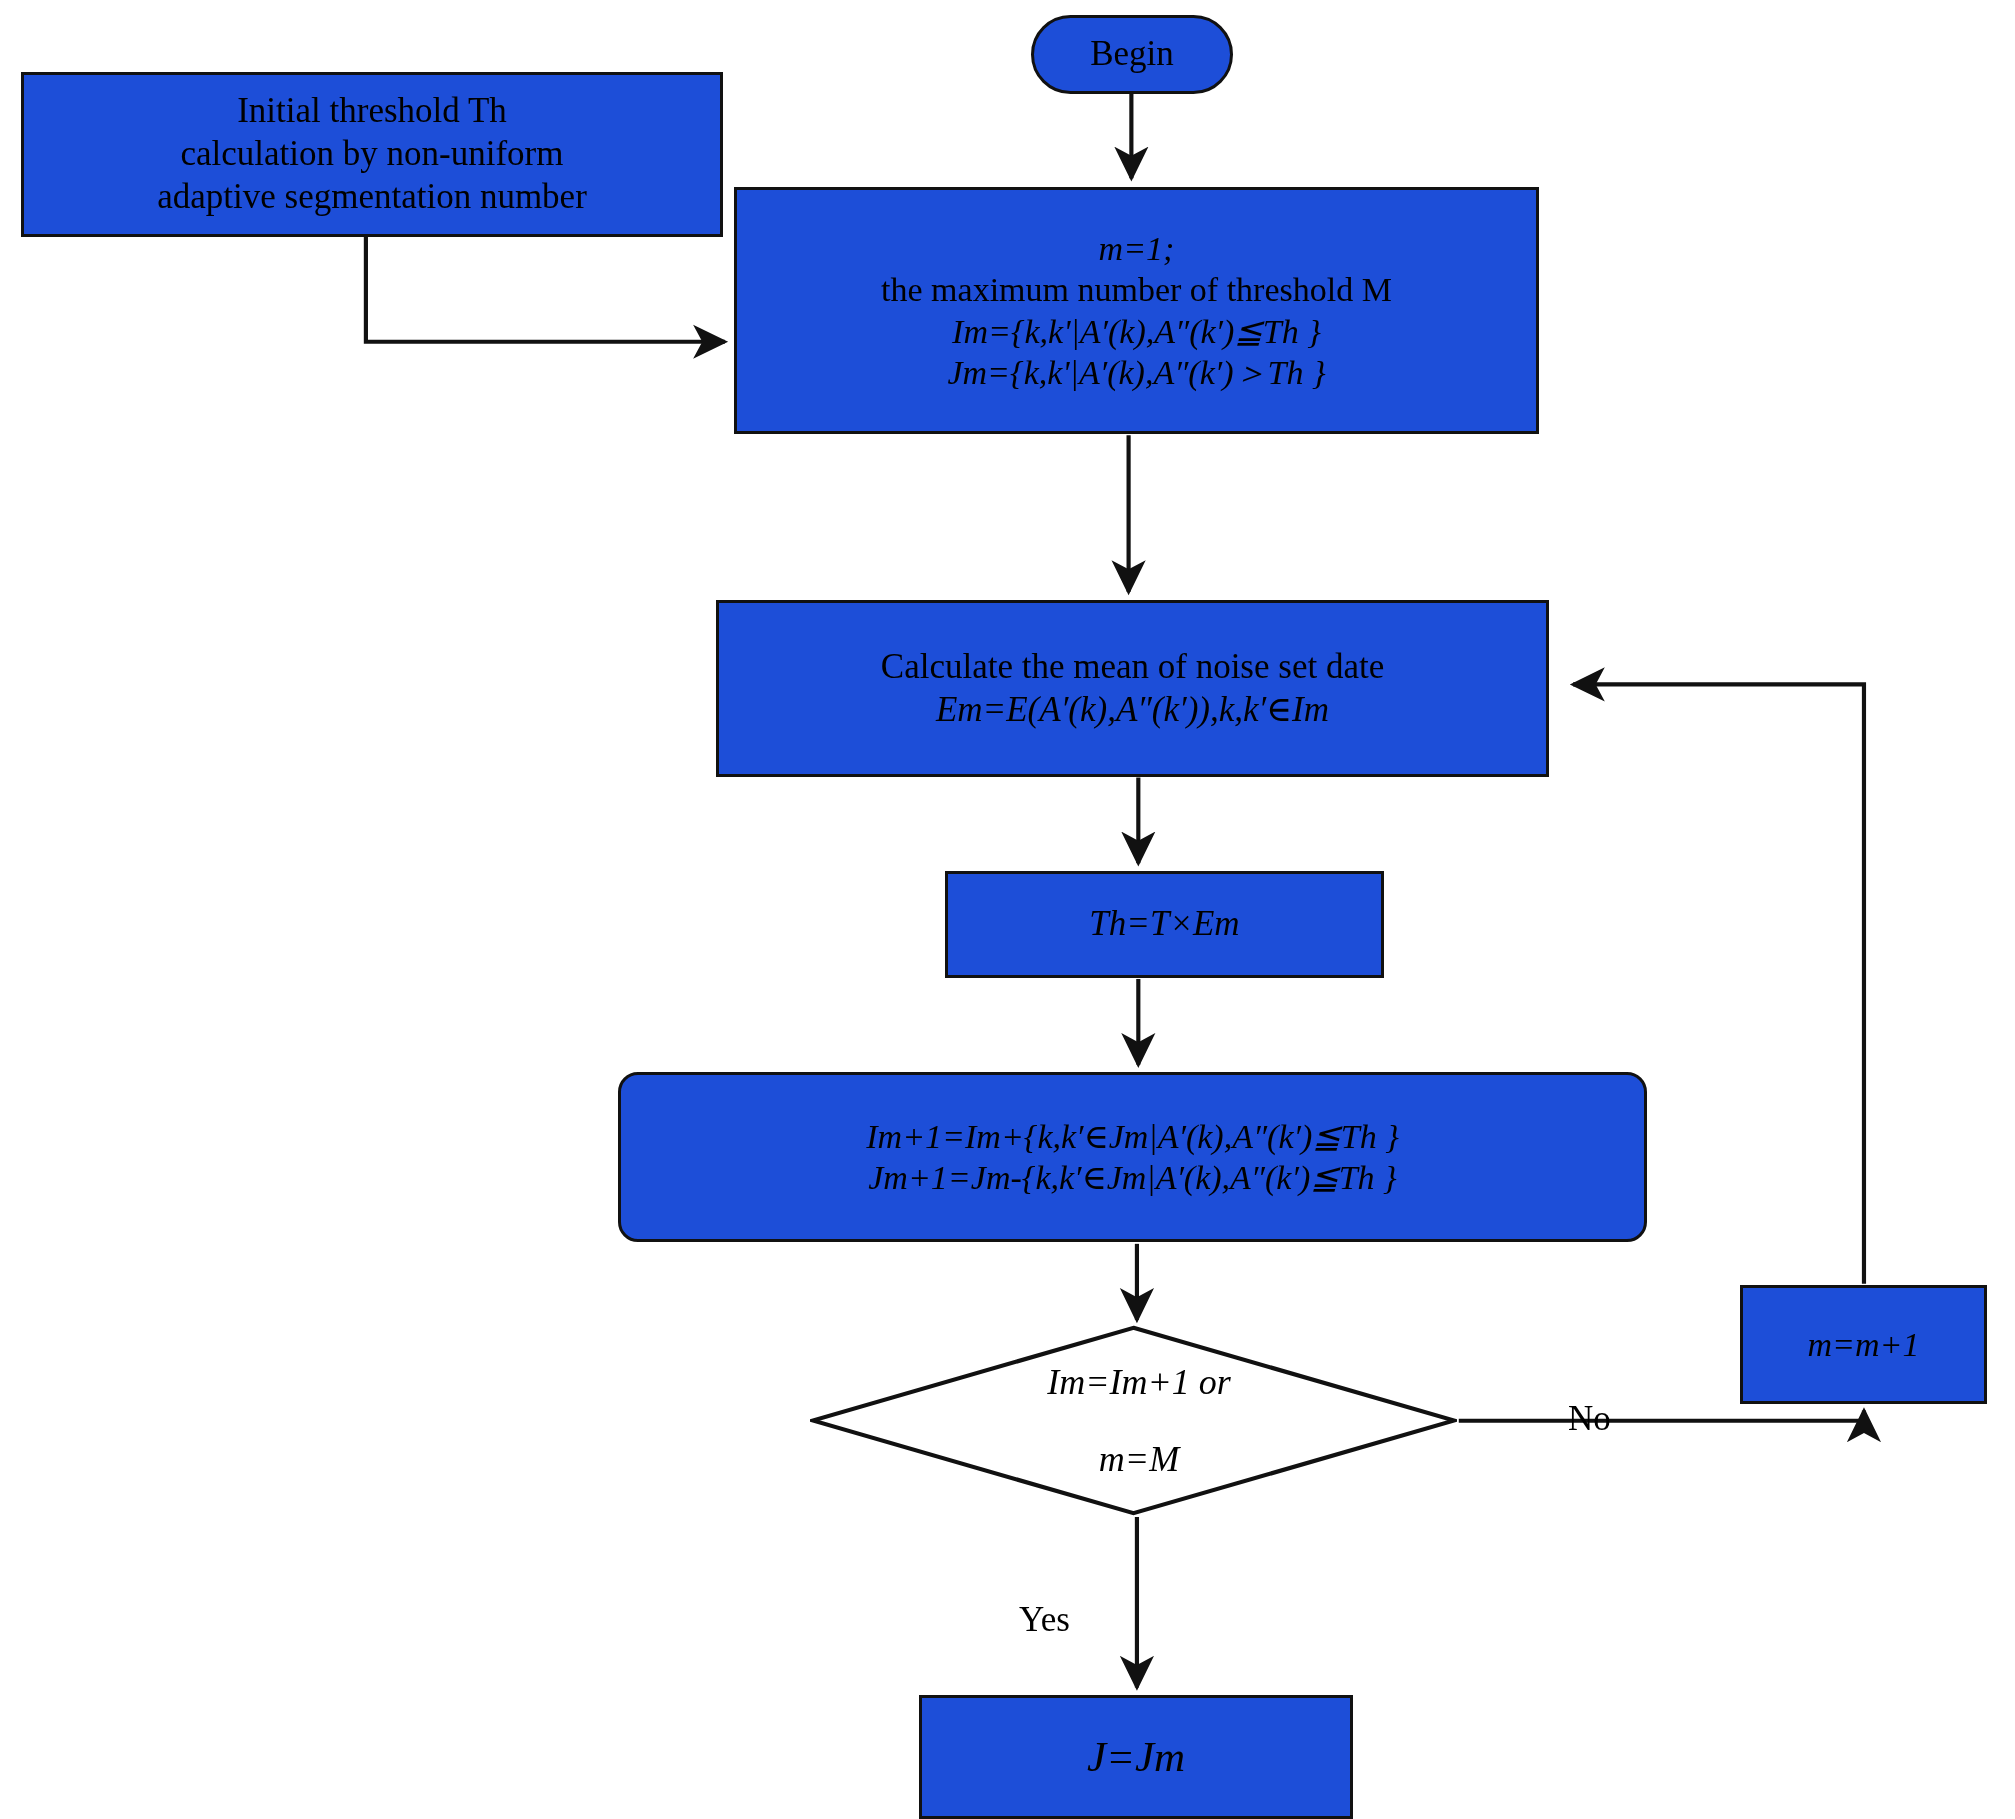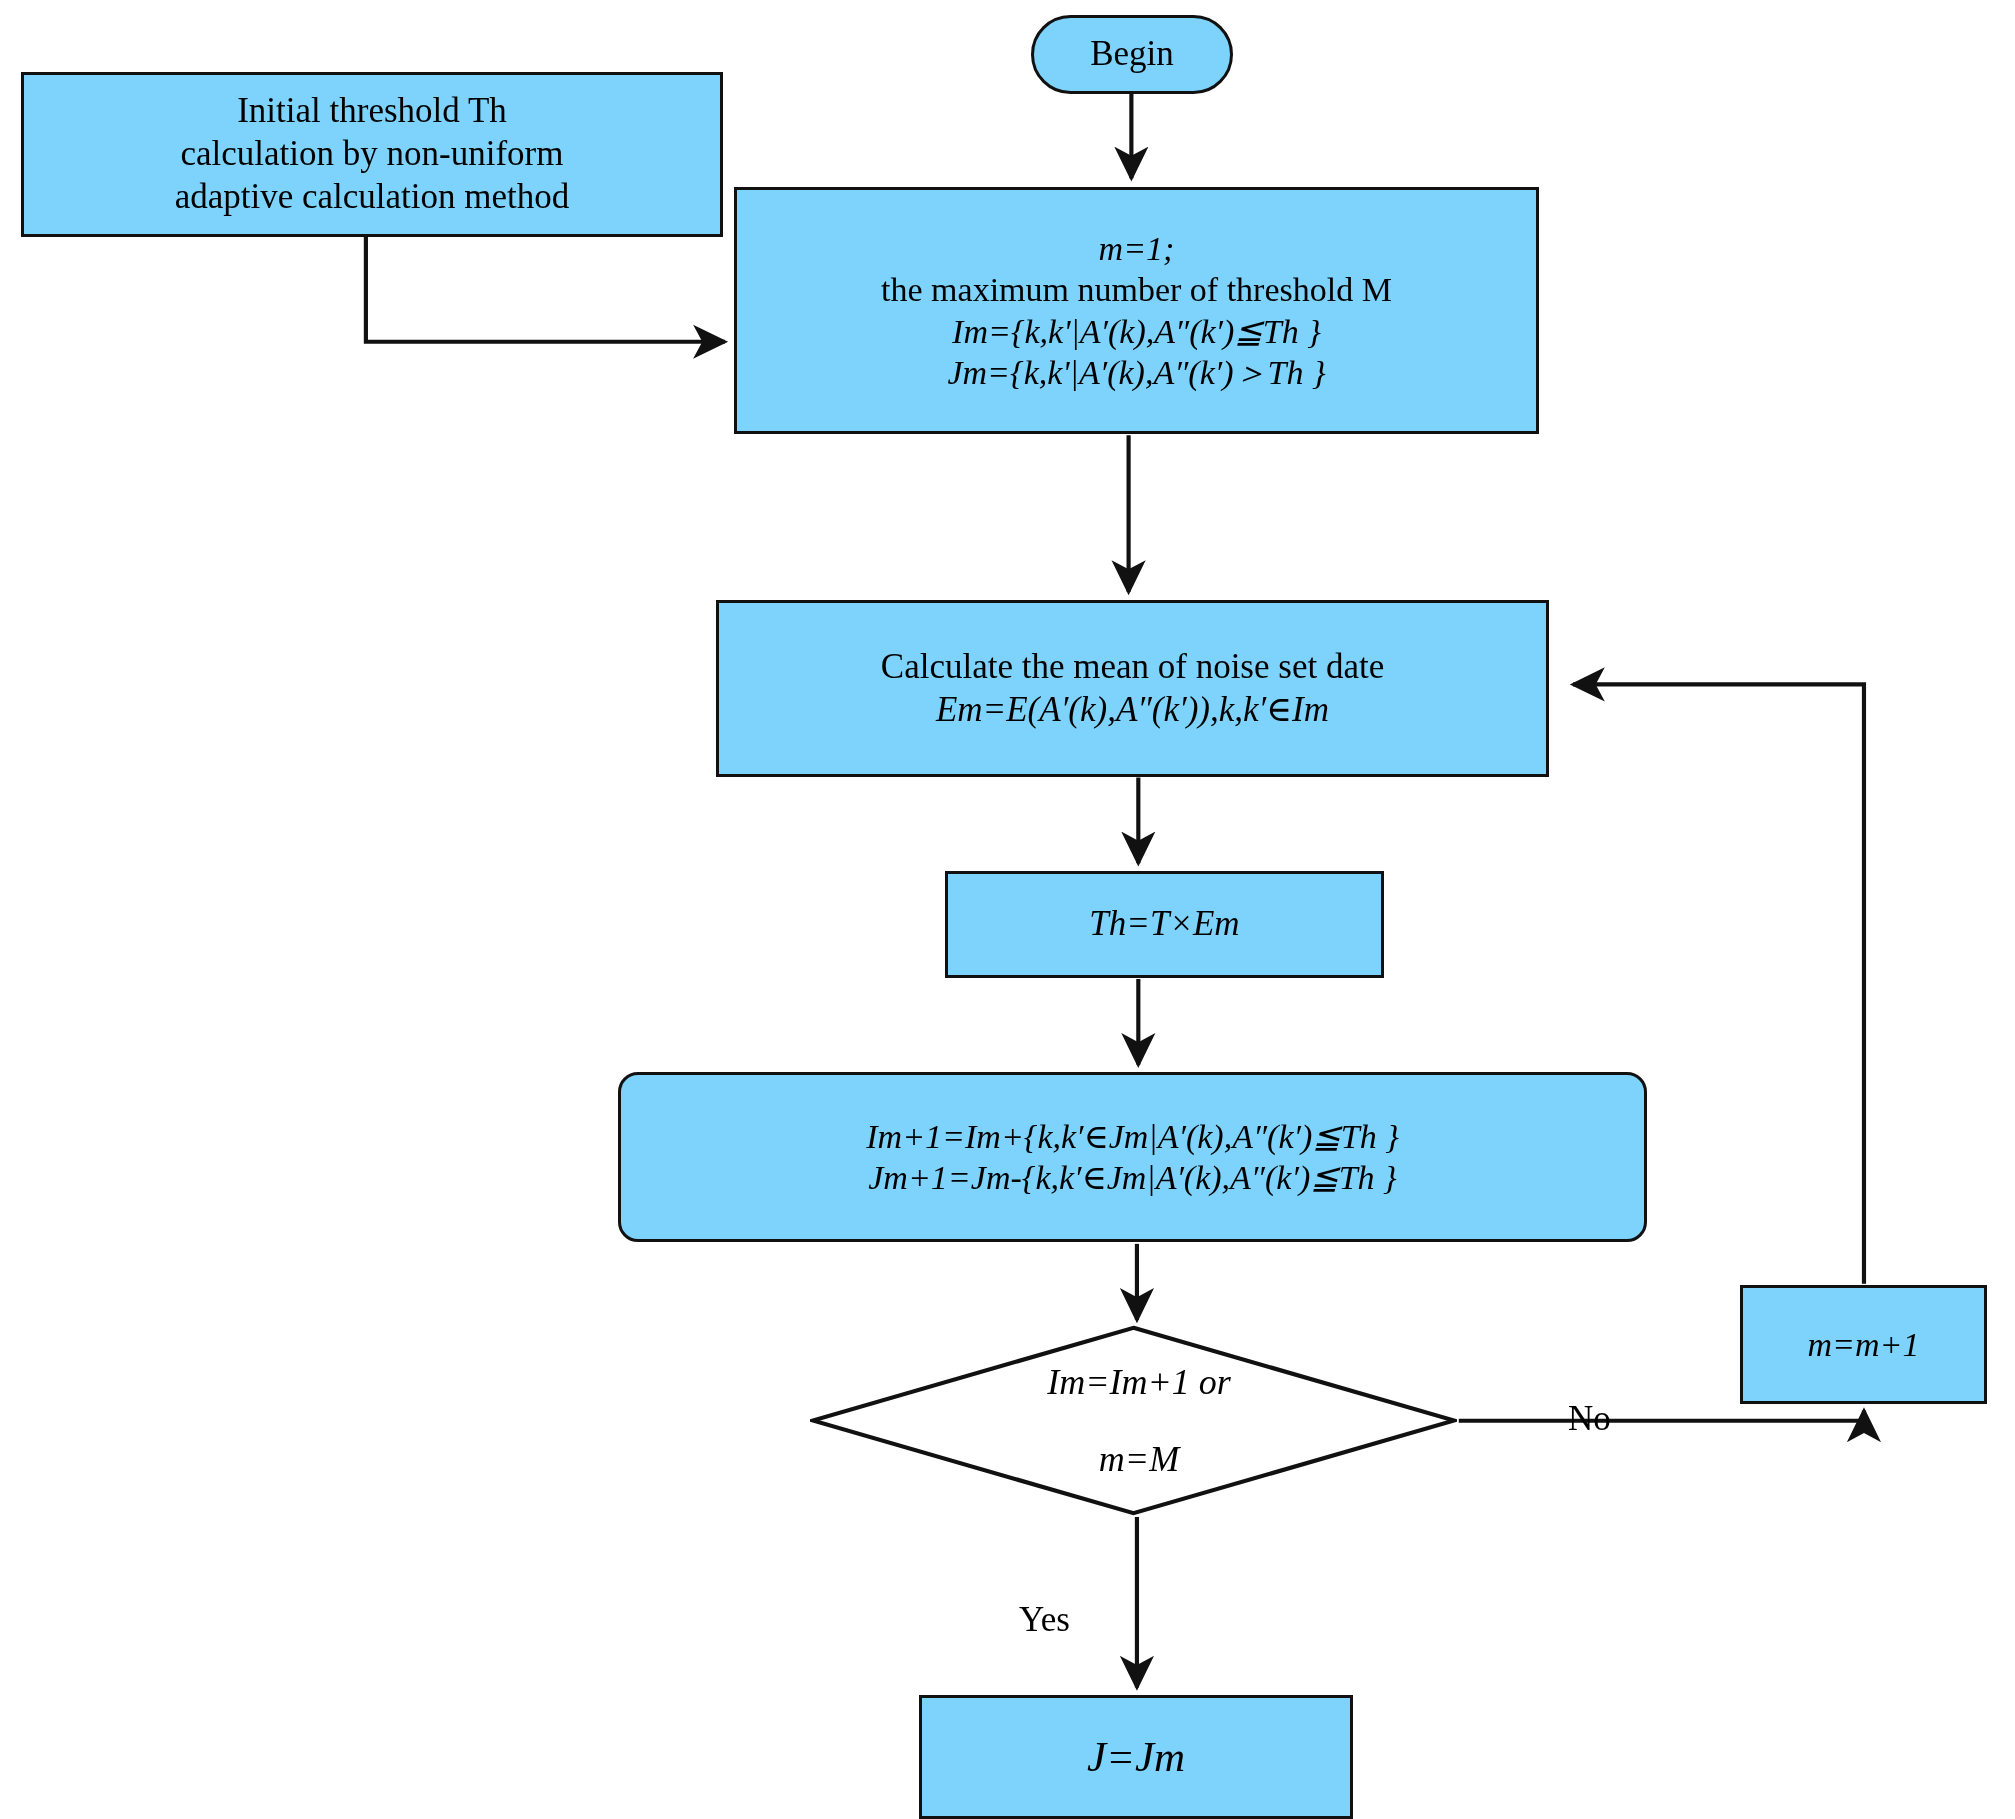--- a/index.html
+++ b/index.html
@@ -25,21 +25,21 @@
     pointer-events: none;
   }
   .node {
     position: absolute;
     box-sizing: border-box;
     display: flex;
     flex-direction: column;
     align-items: center;
     justify-content: center;
     text-align: center;
-    background: #7dd3fc;
+    background: #1d4ed8;
     border: 3.2px solid #111111;
     z-index: 3;
   }
   .node .line {
     display: block;
     white-space: nowrap;
     line-height: 1.22;
   }
   .terminator {
     border-radius: 44px;
@@ -160,21 +160,21 @@
 
       <path d="M4025,2772 L4025,1478 L3397,1478"></path>
 
       <path d="M2455,3276 L2455,3644"></path>
     </g>
   </svg>
 
   <div class="node" id="node-initial-threshold">
     <span class="line plain-text">Initial threshold Th</span>
     <span class="line plain-text">calculation by non-uniform</span>
-    <span class="line plain-text">adaptive calculation method</span>
+    <span class="line plain-text">adaptive segmentation number</span>
   </div>
 
   <div class="node terminator" id="node-begin">
     <span class="line plain-text">Begin</span>
   </div>
 
   <div class="node" id="node-init">
     <span class="line math">m=1;</span>
     <span class="line plain-text">the maximum number of threshold M</span>
     <span class="line math">Im={k,k'|A′(k),A″(k′)≦Th }</span>

